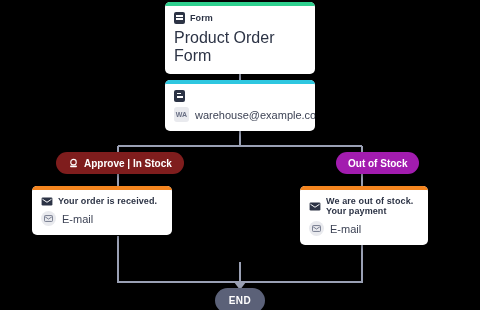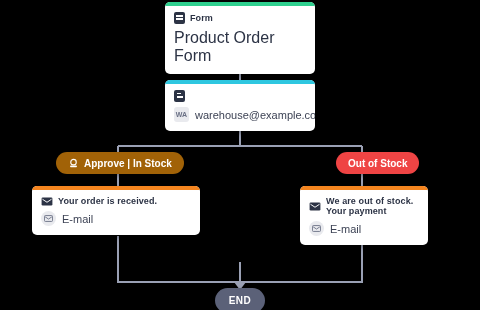--- a/index.html
+++ b/index.html
@@ -221,33 +221,33 @@
     <div class="topbar" style="background:#2ec7e0;"></div>
     <div class="hdr">
       <span class="icon-sign"></span>
     </div>
     <div class="body">
       <span class="avatar">WA</span>
       <span class="body-text">warehouse@example.com</span>
     </div>
   </div>
 
-  <div class="pill" style="left:56px; top:152px; background:#a16207;">
+  <div class="pill" style="left:56px; top:152px; background:#7f1d1d;">
     <svg class="pill-icon" viewBox="0 0 16 16">
       <circle cx="8" cy="6" r="4" fill="none" stroke="#ffffff" stroke-width="1.6"></circle>
       <rect x="3" y="11" width="10" height="2.4" rx="1.2" fill="#ffffff"></rect>
     </svg>
     <span>Approve | In Stock</span>
   </div>
 
-  <div class="pill" style="left:336px; top:152px; background:#ef4444;">
+  <div class="pill" style="left:336px; top:152px; background:#a21caf;">
     <span>Out of Stock</span>
   </div>
 
-  <div class="node" style="left:32px; top:186px; width:168px;">
+  <div class="node" style="left:32px; top:186px; width:140px;">
     <div class="topbar" style="background:#f5851f;"></div>
     <div class="hdr">
       <svg class="icon-mail" viewBox="0 0 16 12">
         <rect x="0.8" y="0.8" width="14.4" height="10.4" rx="1.6" fill="#2c3345"></rect>
         <path d="M2,3 L8,7 L14,3" fill="none" stroke="#ffffff" stroke-width="1.3"></path>
       </svg>
       <span class="hdr-label">Your order is received.</span>
     </div>
     <div class="body">
       <span class="chip-mail">

